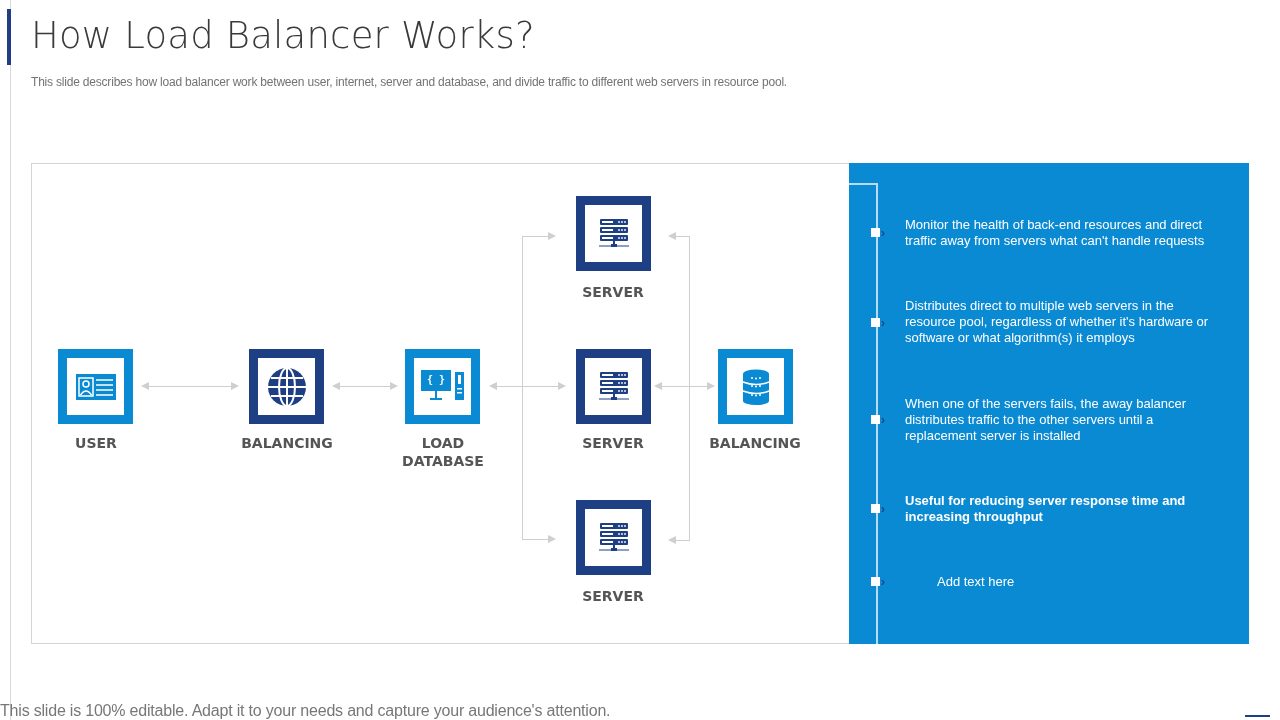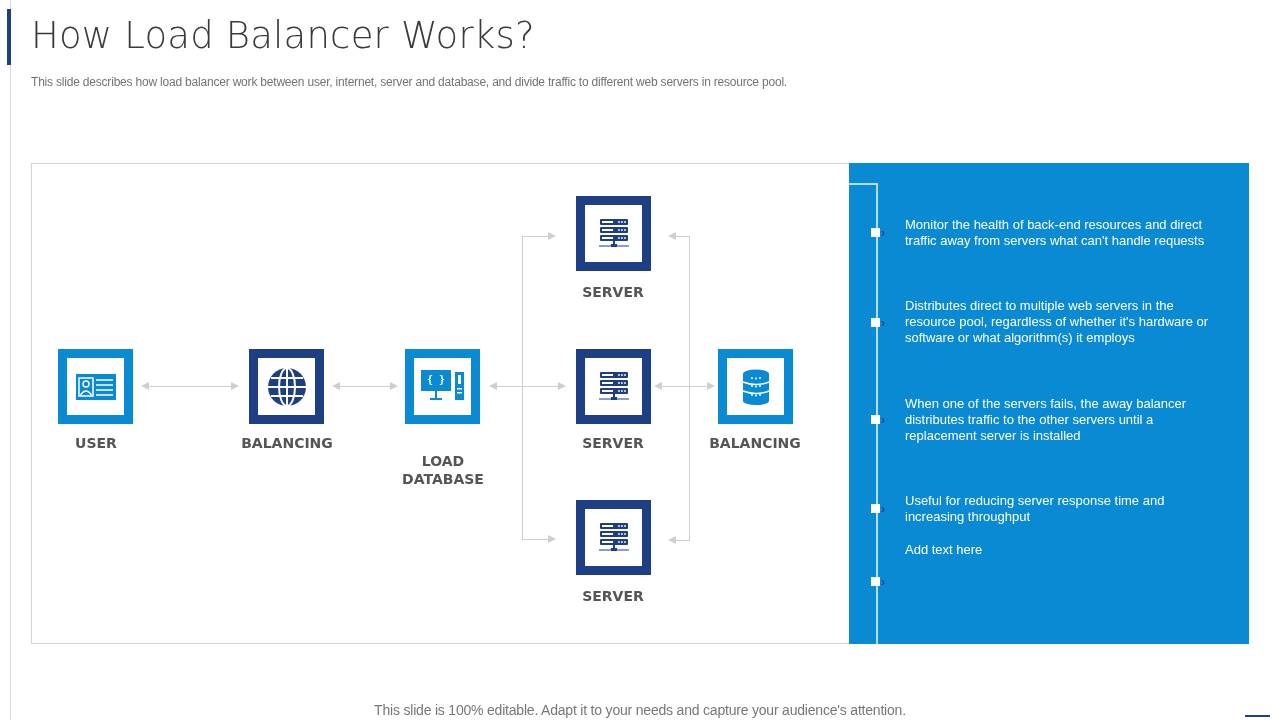--- a/index.html
+++ b/index.html
@@ -17,21 +17,21 @@
   .chev { position: absolute; left: 881px; color: #1f3f84; font-size: 12px; font-weight: bold; line-height: 12px; }
   .node { position: absolute; width: 75px; height: 75px; border: 9px solid; background: #fff; display: flex; align-items: center; justify-content: center; }
   .node.light { border-color: #0b8ad4; }
   .node.dark { border-color: #1f3f84; }
   .label { position: absolute; text-align: center; font-family: "DejaVu Sans", sans-serif; font-weight: bold; font-size: 14px; color: #555555; line-height: 18px; }
   .hline { position: absolute; height: 1px; background: #cfcfcf; }
   .vline { position: absolute; width: 1px; background: #cfcfcf; }
   .ah-r, .ah-l { position: absolute; width: 0; height: 0; border-top: 4px solid transparent; border-bottom: 4px solid transparent; }
   .ah-r { border-left: 8px solid #cfcfcf; }
   .ah-l { border-right: 8px solid #cfcfcf; }
-  .footer { position: absolute; left: 0; width: 1280px; top: 702px; text-align: center; font-size: 14px; color: #777; letter-spacing: -0.2px; }
+  .footer { position: absolute; left: 0; width: 1280px; top: 702px; text-align: left; font-size: 16px; color: #777; letter-spacing: -0.2px; }
   .footer-mark { position: absolute; left: 1245px; top: 715px; width: 25px; height: 2px; background: #1f3f84; }
 </style>
 </head>
 <body>
 
 <div class="left-rule"></div>
 <div class="title-bar"></div>
 <h1 class="title">How Load Balancer Works?</h1>
 <p class="subtitle">This slide describes how load balancer work between user, internet, server and database, and divide traffic to different web servers in resource pool.</p>
 
@@ -100,21 +100,21 @@
     <rect x="0" y="18" width="30" height="3" fill="#0b8ad4"></rect>
     <text x="15" y="13" text-anchor="middle" fill="#fff" font-size="10" font-family="DejaVu Sans Mono, monospace" font-weight="bold">{ }</text>
     <rect x="14" y="21" width="2" height="7" fill="#0b8ad4"></rect>
     <rect x="9" y="28" width="12" height="2" fill="#0b8ad4"></rect>
     <rect x="34" y="2" width="9" height="28" fill="#0b8ad4"></rect>
     <rect x="37" y="5" width="3" height="9" fill="#fff"></rect>
     <rect x="36" y="18" width="5" height="1.5" fill="#fff"></rect>
     <rect x="36" y="22" width="5" height="1.5" fill="#fff"></rect>
   </svg>
 </div>
-<div class="label" style="left:393px;top:452px;width:100px;">
+<div class="label" style="left:393px;top:434px;width:100px;">
   <div>LOAD</div>
   <div>DATABASE</div>
 </div>
 
 <div class="node dark" style="left:576px;top:196px;">
   <svg width="32" height="32" viewBox="0 0 32 32">
     <rect x="2" y="1" width="28" height="6" rx="1" fill="#1f3f84"></rect>
     <rect x="4" y="3" width="11" height="2" fill="#fff"></rect>
     <circle cx="21" cy="4" r="0.9" fill="#fff"></circle>
       <circle cx="24" cy="4" r="0.9" fill="#fff"></circle>
@@ -219,22 +219,22 @@
   <div class="bullet" style="top:298px;">Distributes direct to multiple web servers in the resource pool, regardless of whether it's hardware or software or what algorithm(s) it employs</div>
 </div>
 <div>
   <div class="marker" style="top:415px;"></div>
   <div class="chev" style="top:414px;">›</div>
   <div class="bullet" style="top:396px;">When one of the servers fails, the away balancer distributes traffic to the other servers until a replacement server is installed</div>
 </div>
 <div>
   <div class="marker" style="top:504px;"></div>
   <div class="chev" style="top:503px;">›</div>
-  <div class="bullet" style="top:493px;">Useful for reducing server response time and increasing throughput</div>
+  <div class="bullet" style="top:493px;font-weight:bold;">Useful for reducing server response time and increasing throughput</div>
 </div>
 <div>
   <div class="marker" style="top:577px;"></div>
   <div class="chev" style="top:576px;">›</div>
-  <div class="bullet" style="top:542px;">Add text here</div>
+  <div class="bullet" style="top:574px;margin-left:32px;">Add text here</div>
 </div>
 
 <div class="footer">This slide is 100% editable. Adapt it to your needs and capture your audience's attention.</div>
 <div class="footer-mark"></div>
 
 </body></html>

